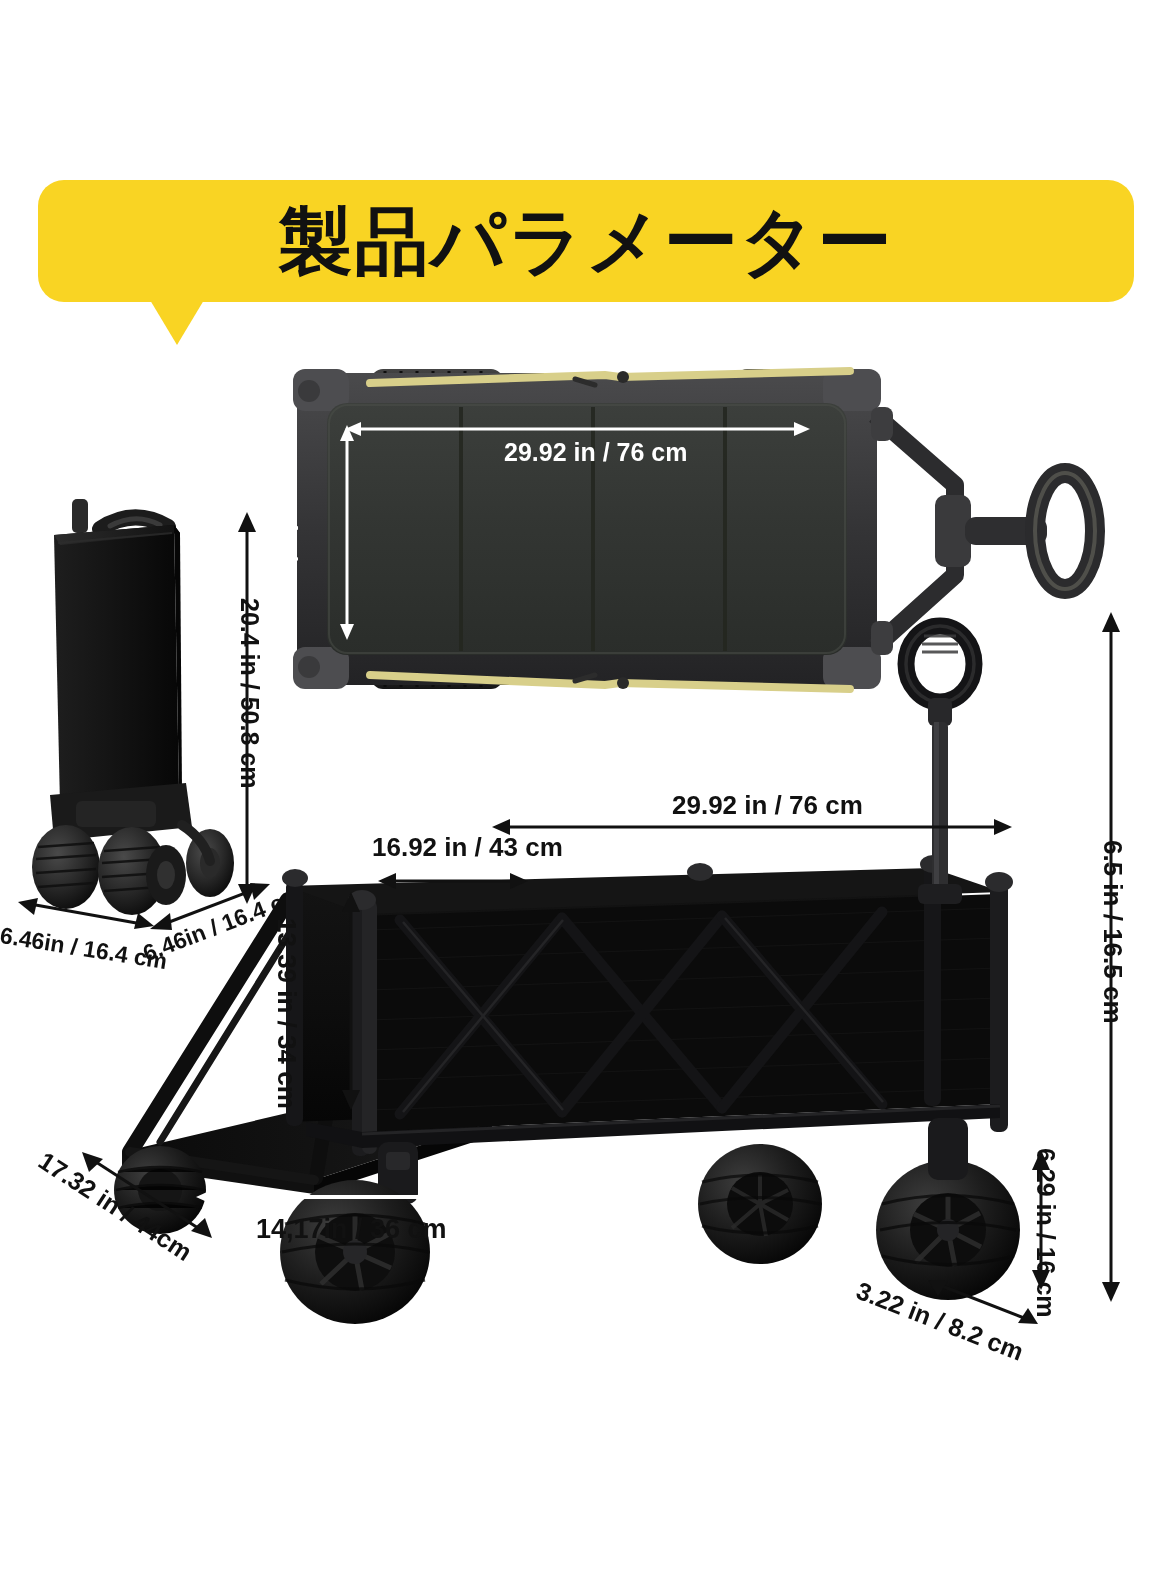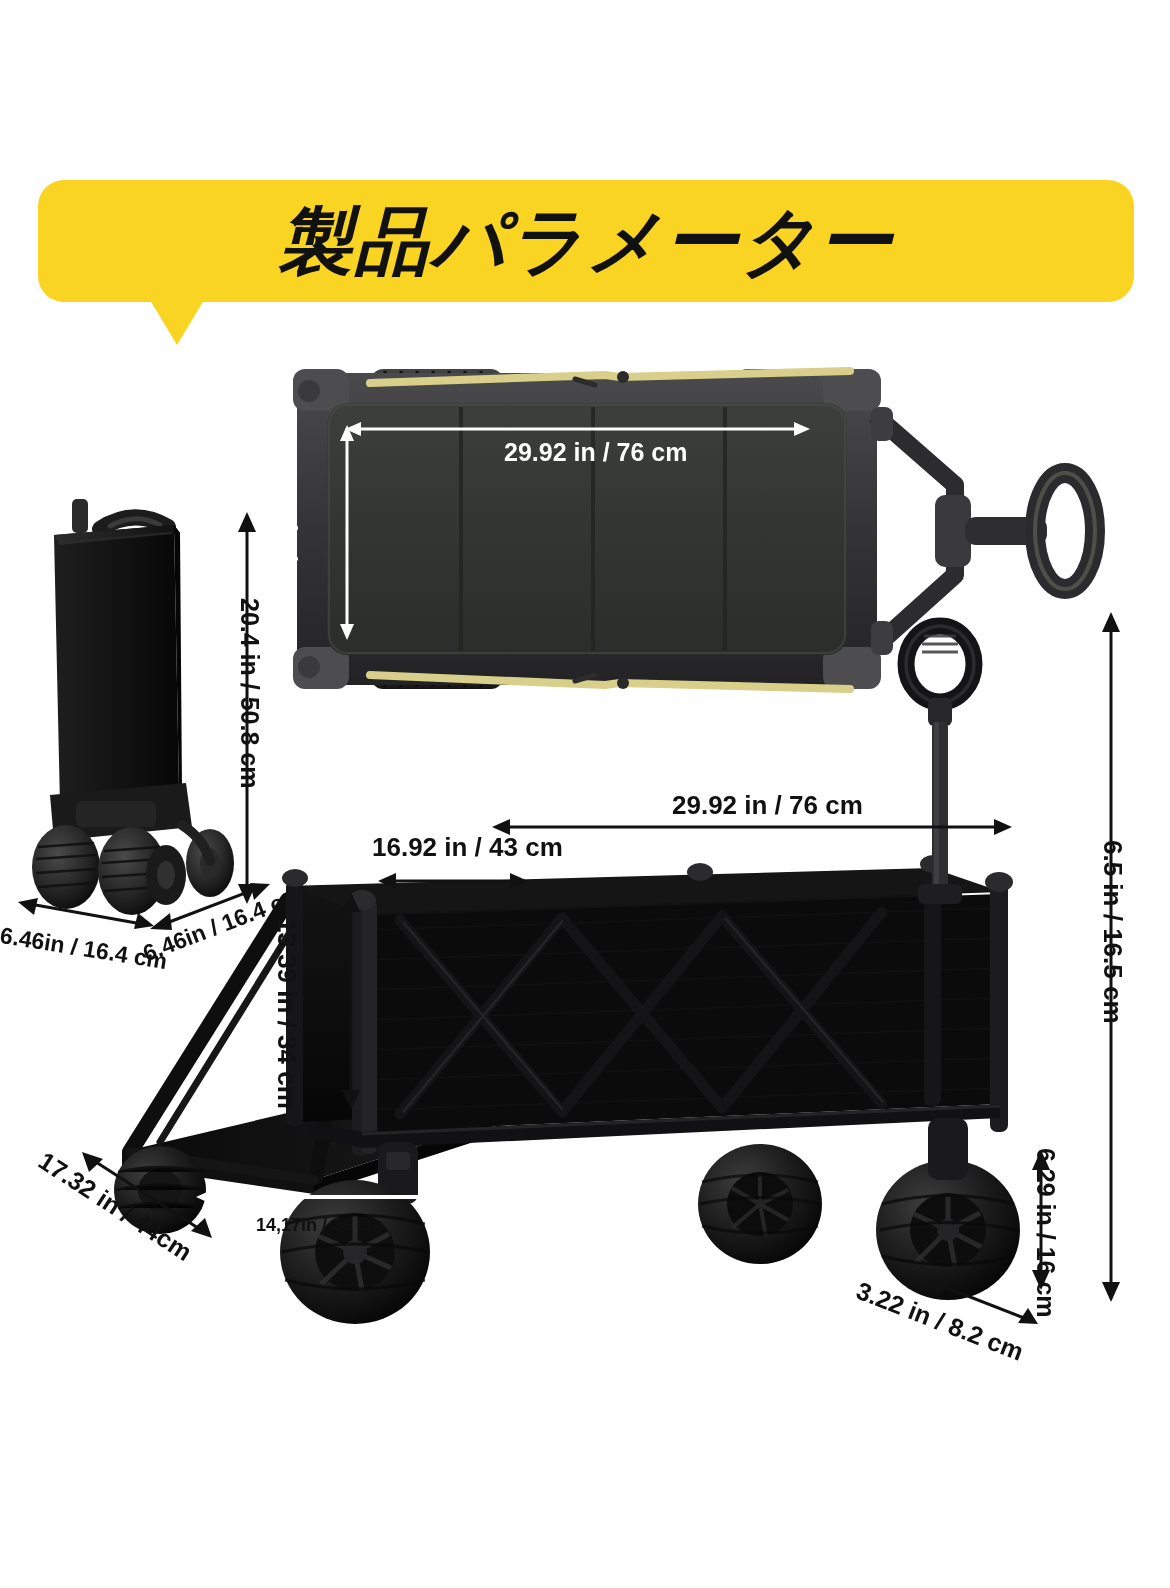--- a/index.html
+++ b/index.html
@@ -39,21 +39,20 @@
     left: 0; top: 0;
     width: 100%; height: 122px;
     display: flex; align-items: center; justify-content: center;
     color: #111111;
     font-size: 74px;
     font-weight: bold;
     letter-spacing: 2px;
     line-height: 1;
     white-space: nowrap;
     font-family: "DejaVu Sans", "Liberation Sans", sans-serif;
-    font-style: italic;
   }
 
   
   .art { position: absolute; }
   .dim-label {
     position: absolute;
     color: #111;
     font-weight: bold;
     white-space: nowrap;
     font-family: "Liberation Sans", sans-serif;
@@ -500,21 +499,21 @@
 </div>
 <div class="dim-label" style="left:48px; top:1148px; font-size:25px; transform-origin:left top; transform:rotate(33deg);">17.32 in / 44cm</div>
 
 <div class="art" style="left:196px; top:1186px; width:300px; height:22px;">
   <svg width="300" height="22" viewBox="0 0 300 22">
     <line x1="14" y1="11" x2="286" y2="11" stroke="#ffffff" stroke-width="4"></line>
     <polygon points="0,11 20,2 20,20" fill="#ffffff"></polygon>
     <polygon points="300,11 280,2 280,20" fill="#ffffff"></polygon>
   </svg>
 </div>
-<div class="dim-label" style="left:256px; top:1216px; font-size:18px;">14,17in / 36 cm</div>
+<div class="dim-label" style="left:256px; top:1216px; font-size:27px;">14,17in / 36 cm</div>
 
 <div class="art" style="left:1100px; top:612px; width:22px; height:690px;">
   <svg width="22" height="690" viewBox="0 0 22 690">
     <line x1="11" y1="12" x2="11" y2="678" stroke="#111" stroke-width="3"></line>
     <polygon points="11,0 2,20 20,20" fill="#111"></polygon>
     <polygon points="11,690 2,670 20,670" fill="#111"></polygon>
   </svg>
 </div>
 <div class="dim-label" style="left:1126px; top:840px; font-size:26px; transform-origin:left top; transform:rotate(90deg);">6.5 in / 16.5 cm</div>
 

